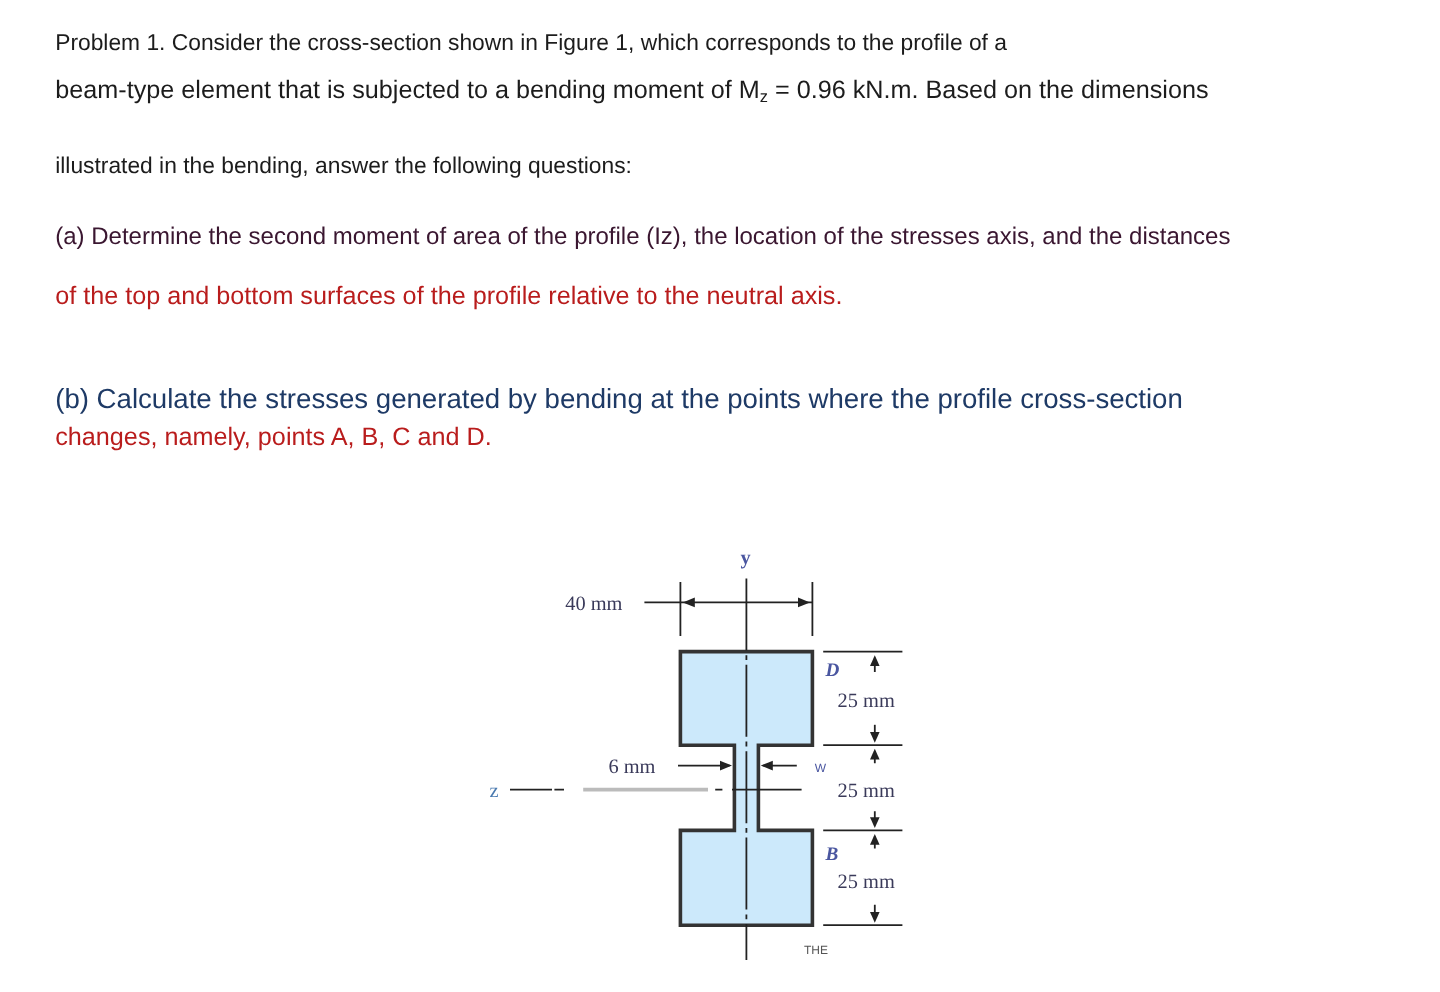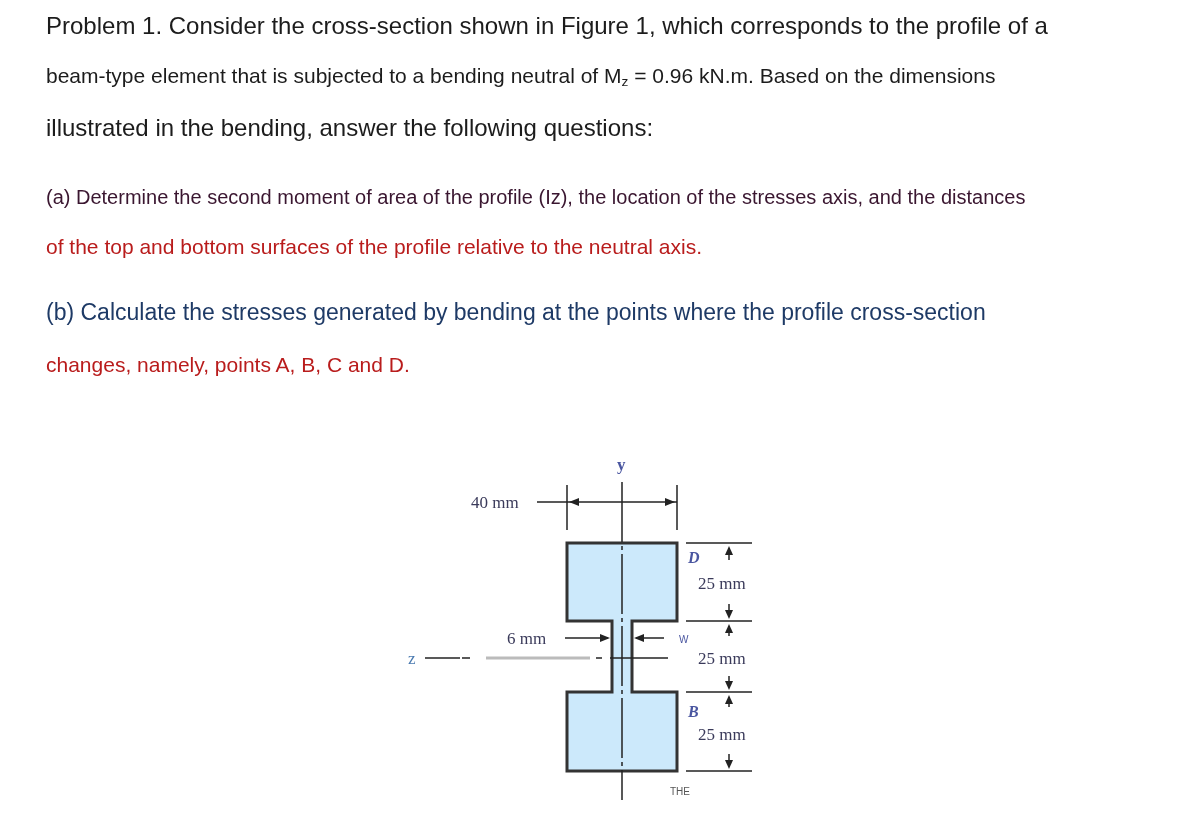--- a/index.html
+++ b/index.html
@@ -1,39 +1,39 @@
 <!DOCTYPE html>
 <html><head>
   <meta charset="utf-8">
   <style>
     html, body { margin: 0; padding: 0; background: #ffffff; }
     body { width: 1200px; height: 827px; position: relative; overflow: hidden; font-family: "Liberation Sans", sans-serif; }
     .line { position: absolute; left: 46px; white-space: nowrap; }
-    .p1 { font-size: 24px; color: #1c1c1c; }
+    .p1 { font-size: 19px; color: #1c1c1c; margin-top: 14px; }
     .p1b { font-size: 21px; color: #1c1c1c; }
     .pa1 { font-size: 20px; color: #3a1630; }
     .pa2 { font-size: 21px; color: #b91c1c; }
     .pb1 { font-size: 23px; color: #1e3a66; }
     .pb2 { font-size: 21px; color: #b91c1c; }
     sub { font-size: 0.65em; vertical-align: -0.25em; }
     svg text.dim { font-family: "Liberation Serif", serif; font-size: 17px; fill: #3a3a5a; }
     svg text.pt { font-family: "Liberation Serif", serif; font-style: italic; font-weight: bold; font-size: 16px; fill: #4a56a0; }
     svg text.small { font-family: "Liberation Sans", sans-serif; font-size: 10px; fill: #555; }
   </style>
 </head>
 <body>
 
 <div class="line p1" style="top:12px;">Problem 1. Consider the cross-section shown in Figure 1, which corresponds to the profile of a</div>
-<div class="line p1b" style="top:64px;"><span>beam-type element that is subjected to a bending neutral of M</span><sub>z</sub><span> = 0.96 kN.m. Based on the dimensions</span></div>
+<div class="line p1b" style="top:64px;"><span>beam-type element that is subjected to a bending moment of M</span><sub>z</sub><span> = 0.96 kN.m. Based on the dimensions</span></div>
 <div class="line p1" style="top:114px;">illustrated in the bending, answer the following questions:</div>
 
 <div class="line pa1" style="top:186px;">(a) Determine the second moment of area of the profile (Iz), the location of the stresses axis, and the distances</div>
 <div class="line pa2" style="top:235px;">of the top and bottom surfaces of the profile relative to the neutral axis.</div>
 
-<div class="line pb1" style="top:299px;">(b) Calculate the stresses generated by bending at the points where the profile cross-section</div>
+<div class="line pb1" style="top:319px;">(b) Calculate the stresses generated by bending at the points where the profile cross-section</div>
 <div class="line pb2" style="top:353px;">changes, namely, points A, B, C and D.</div>
 
 <svg style="position:absolute; left:0; top:0;" width="1200" height="827" viewBox="0 0 1200 827">
 
   <path d="M567,543 L677,543 L677,621 L632,621 L632,692 L677,692 L677,771 L567,771 L567,692 L612,692 L612,621 L567,621 Z" fill="#cce9fb" stroke="#333" stroke-width="3"></path>
 
   <line x1="622" y1="482" x2="622" y2="800" stroke="#222" stroke-width="1.5" stroke-dasharray="60,4,4,4"></line>
   <text class="dim" x="617" y="470" style="font-weight:bold;fill:#4a56a0;">y</text>
 
   <line x1="425" y1="658" x2="460" y2="658" stroke="#222" stroke-width="1.5"></line>

